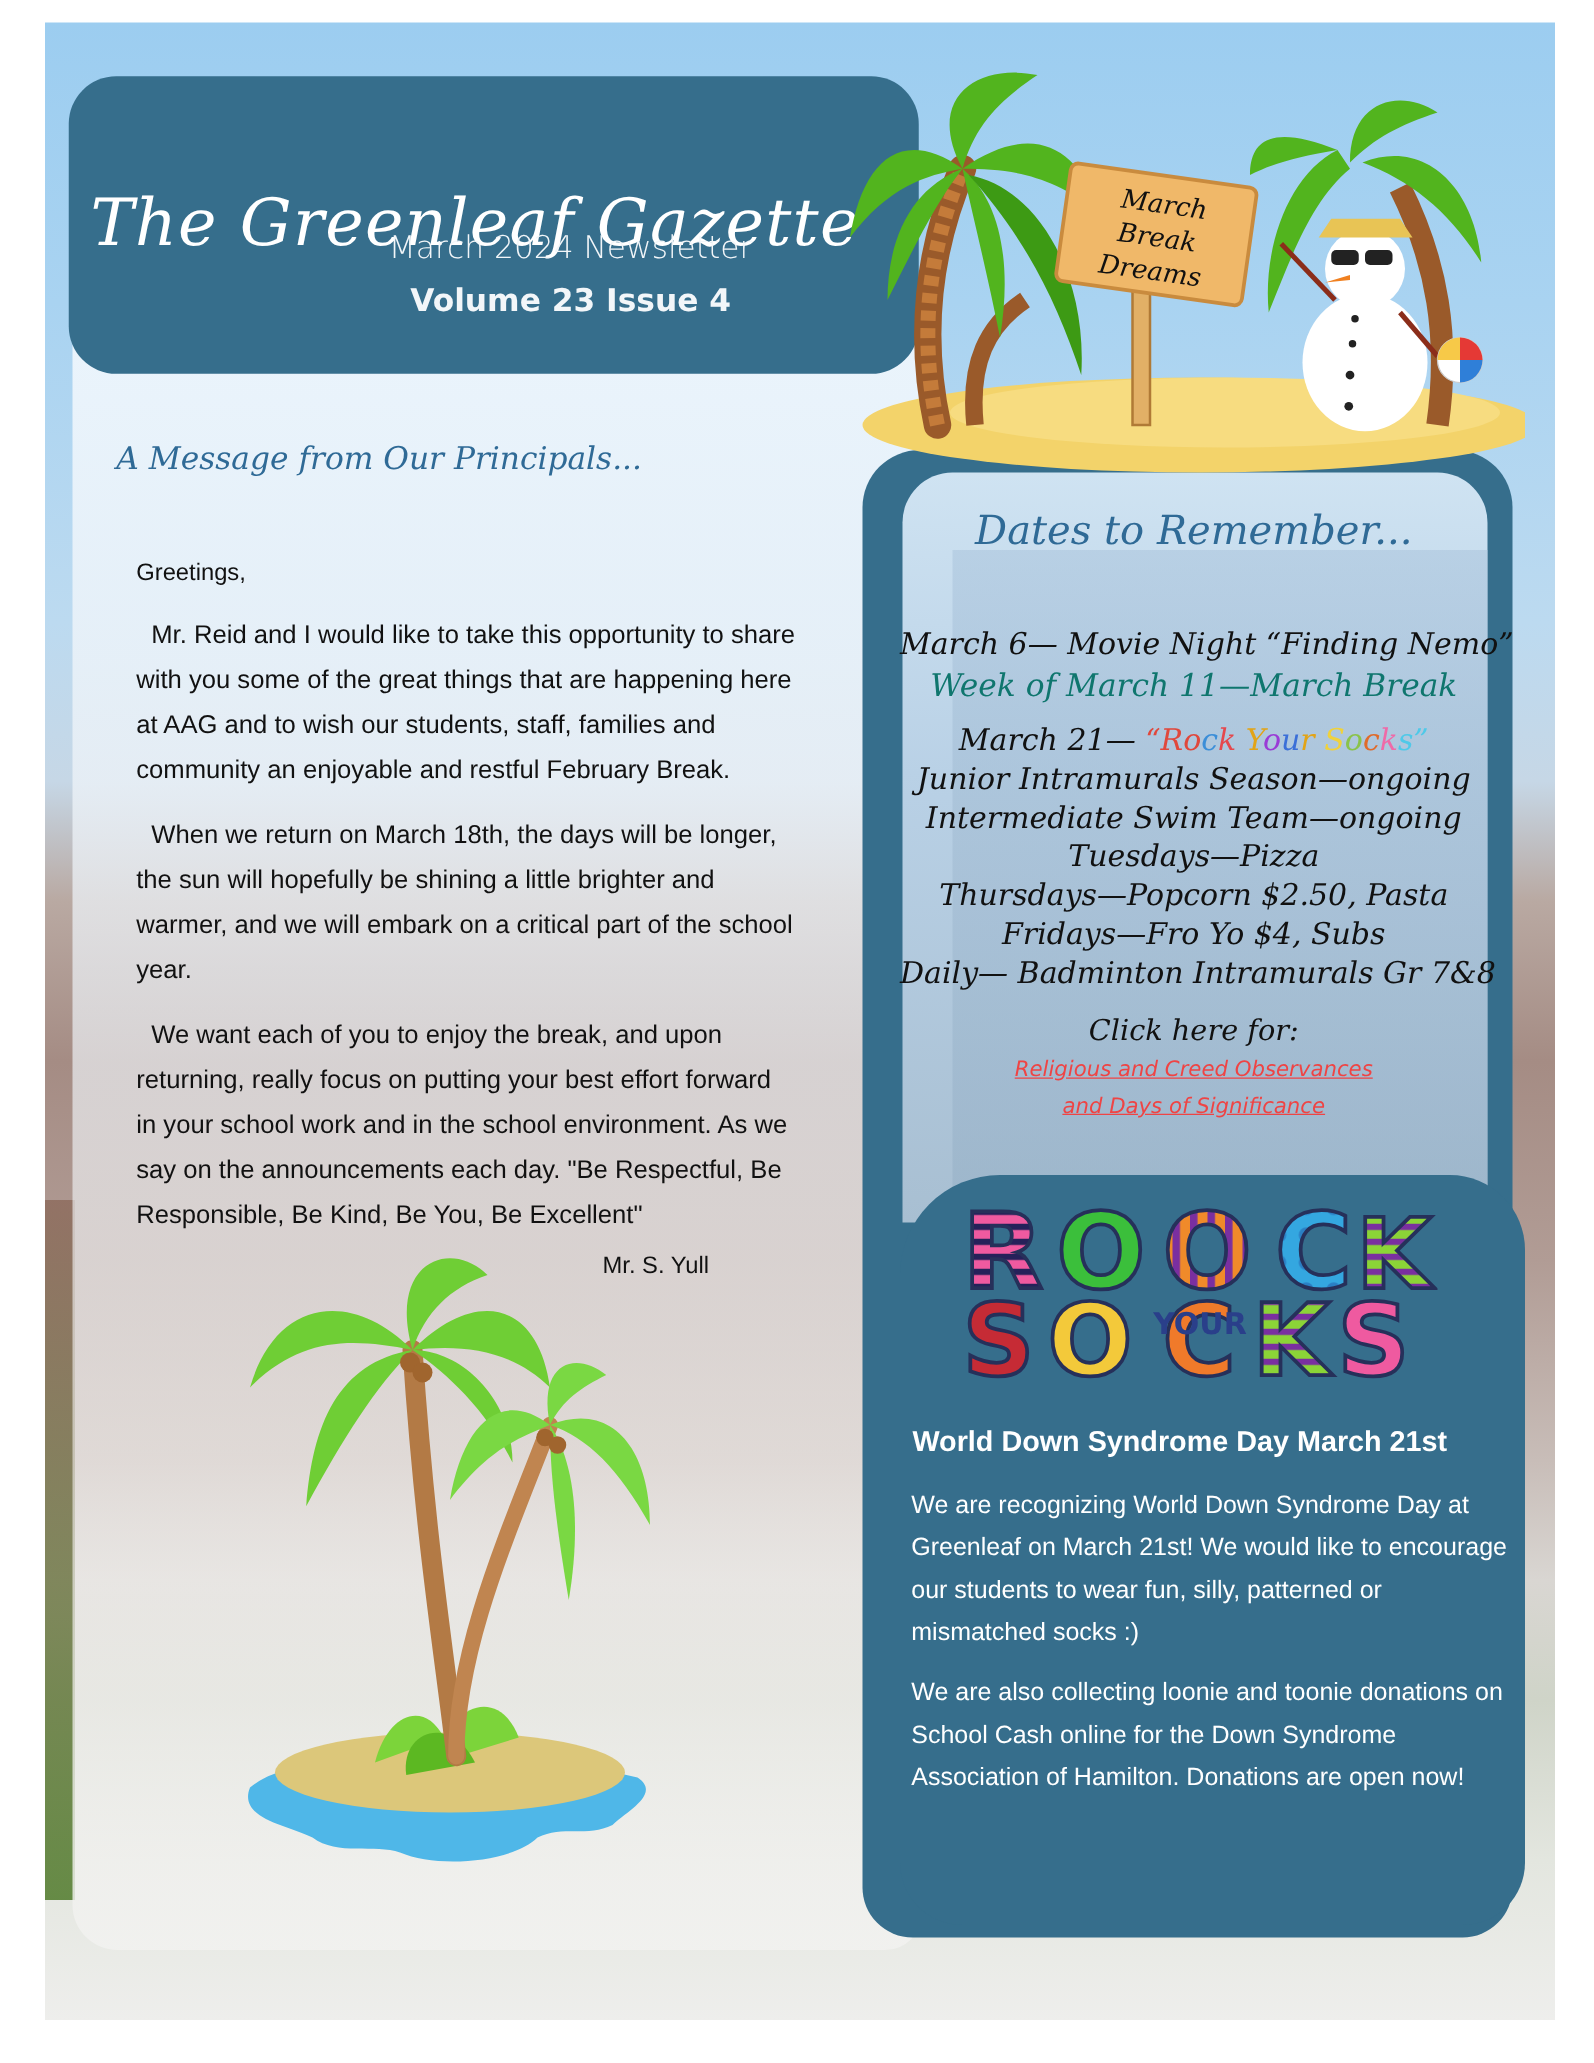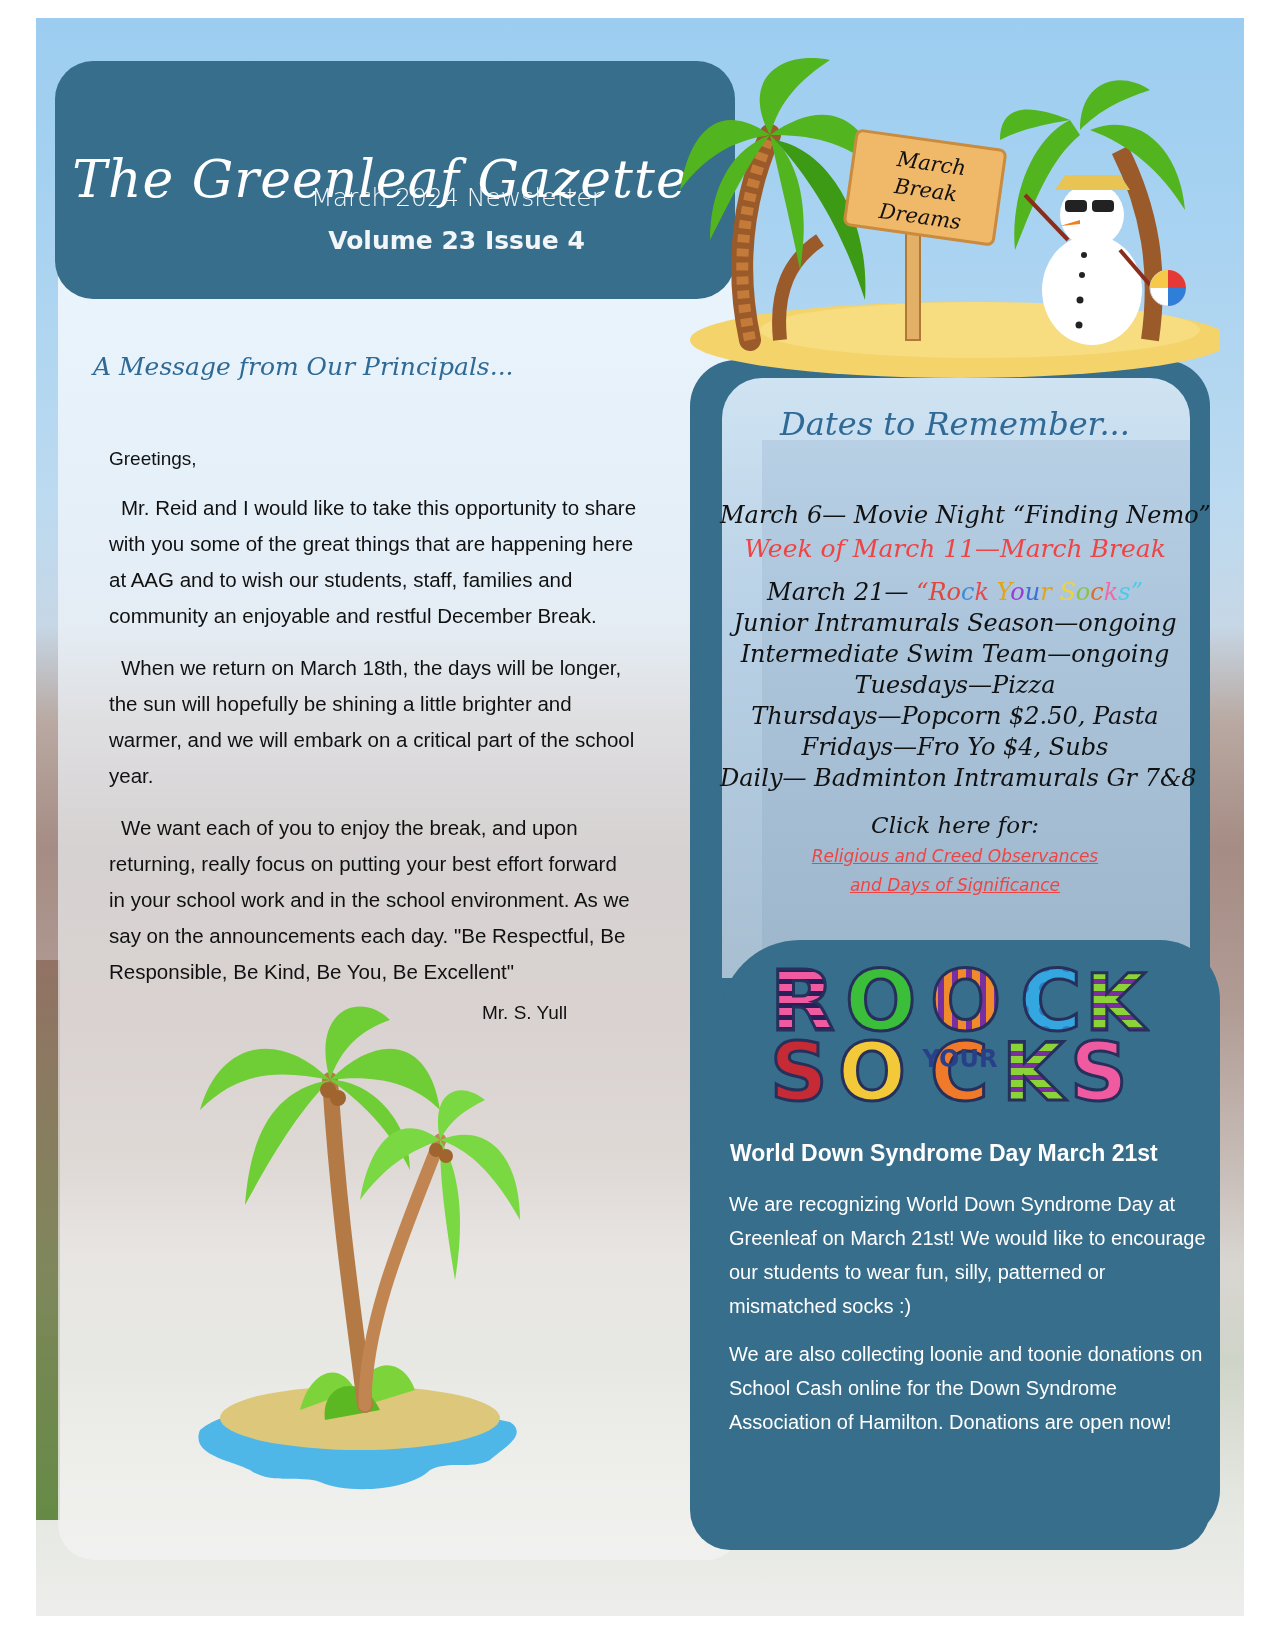--- a/index.html
+++ b/index.html
@@ -83,21 +83,21 @@
   }
   .dates-heading {
     position: absolute; left: 720px; top: 405px; width: 470px; text-align: center;
     font-family: "DejaVu Serif", serif; font-style: italic; font-size: 32px; color: #2f6a96;
   }
   .dates-list {
     position: absolute; left: 720px; top: 500px; width: 470px; text-align: center;
     font-family: "DejaVu Serif", serif; font-style: italic; color: #111;
   }
   .dates-list .row { font-size: 24px; line-height: 31px; white-space: nowrap; }
-  .dates-list .row.green { font-size: 25px; color: #ef4444; line-height: 36px; margin-bottom: 10px; }
+  .dates-list .row.green { font-size: 25px; color: #0f766e; line-height: 36px; margin-bottom: 10px; }
   .rainbow span { font-style: italic; }
   .click-here { margin-top: 14px; font-size: 23px !important; line-height: 34px !important; }
   .obs-link {
     display: block; font-family: "DejaVu Sans", sans-serif; font-style: italic; font-weight: 300;
     font-size: 17px; line-height: 29px; color: #ef4444; text-decoration: underline; cursor: pointer;
   }
 
   .rock-socks-panel {
     position: absolute; left: 720px; top: 940px; width: 500px; height: 600px;
     background: #366e8c; border-radius: 80px 60px 50px 50px;
@@ -182,21 +182,21 @@
     <circle cx="488" cy="248" r="18" fill="#ffffff" stroke="#ccc"></circle>
     <path d="M488 230 A18 18 0 0 1 506 248 L488 248 Z" fill="#e53935"></path>
     <path d="M470 248 A18 18 0 0 1 488 230 L488 248 Z" fill="#f7c948"></path>
     <path d="M488 248 L 506 248 A18 18 0 0 1 488 266 Z" fill="#2f7fd8"></path>
   </g>
 </svg>
 
 <div class="section-heading">A Message from Our Principals...</div>
 <div class="msg-body">
   <p class="greet">Greetings,</p>
-  <p class="indent">Mr. Reid and I would like to take this opportunity to share with you some of the great things that are happening here at AAG and to wish our students, staff, families and community an enjoyable and restful December Break.</p>
+  <p class="indent">Mr. Reid and I would like to take this opportunity to share with you some of the great things that are happening here at AAG and to wish our students, staff, families and community an enjoyable and restful February Break.</p>
   <p class="indent">When we return on March 18th, the days will be longer, the sun will hopefully be shining a little brighter and warmer, and we will embark on a critical part of the school year.</p>
   <p class="indent">We want each of you to enjoy the break, and upon returning, really focus on putting your best effort forward in your school work and in the school environment.  As we say on the announcements each day. "Be Respectful, Be Responsible, Be Kind, Be You, Be Excellent"</p>
 </div>
 <div class="signature">Mr. S. Yull</div>
 
 <svg class="palm-art" viewBox="0 0 340 520">
 
   <path d="M10 440 C 40 415, 90 425, 140 418 C 200 410, 270 420, 320 432 C 340 445, 310 460, 300 470 C 280 480, 260 470, 240 480 C 220 500, 160 505, 130 492 C 110 485, 80 495, 60 480 C 40 470, 0 465, 10 440 Z" fill="#4fb7e8"></path>
 
   <ellipse cx="170" cy="428" rx="140" ry="32" fill="#dcc77a"></ellipse>

